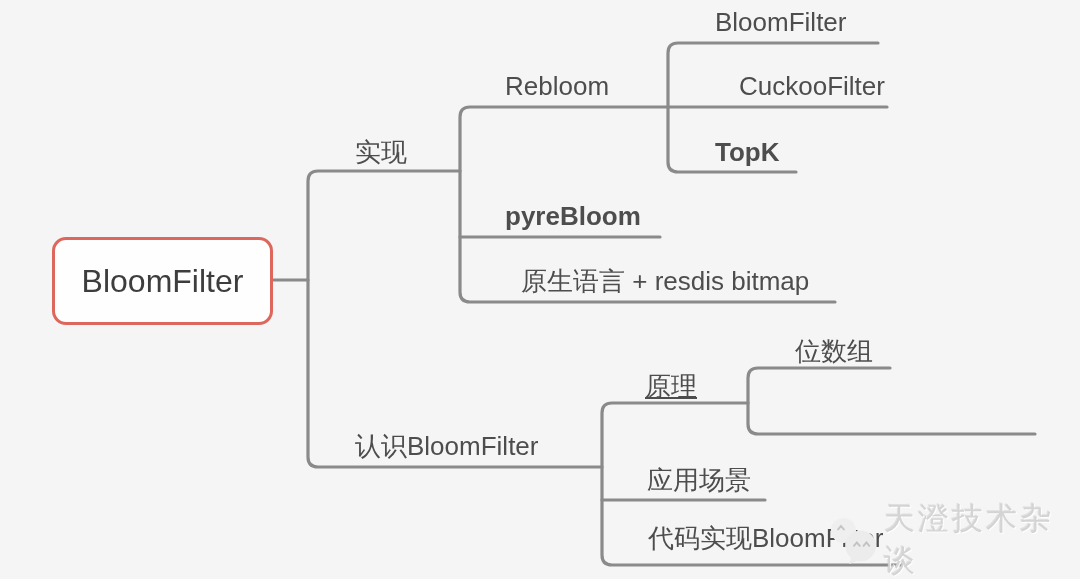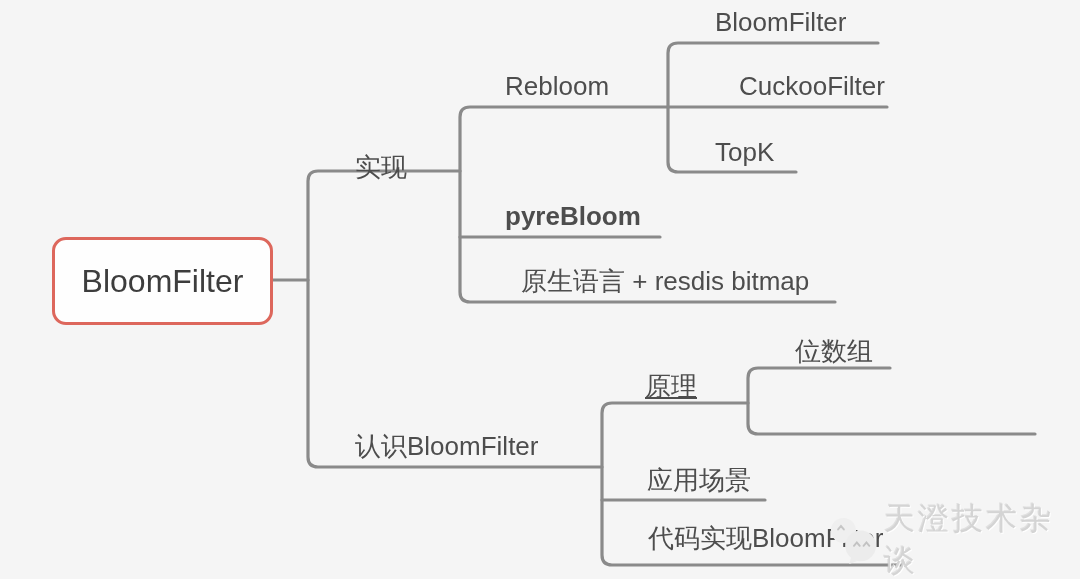--- a/index.html
+++ b/index.html
@@ -82,29 +82,29 @@
 
     <path d="M602 500 H765"></path>
 
     <path d="M890 368 L758 368 Q748 368 748 378 L748 424 Q748 434 758 434 L1035 434"></path>
   </svg>
 
   <div class="root-node">
     <span>BloomFilter</span>
   </div>
 
-  <div class="label" style="left:355px; top:152px;">实现</div>
+  <div class="label" style="left:355px; top:137px;">实现</div>
 
   <div class="label" style="left:505px; top:71px;">Rebloom</div>
 
   <div class="label" style="left:715px; top:7px;">BloomFilter</div>
 
   <div class="label" style="left:715px; top:71px;margin-left:24px;">CuckooFilter</div>
 
-  <div class="label" style="left:715px; top:137px;">TopK</div>
+  <div class="label" style="left:715px; top:137px;font-weight:bold;">TopK</div>
 
   <div class="label" style="left:505px; top:201px;font-weight:bold;">pyreBloom</div>
 
   <div class="label" style="left:505px; top:266px;margin-left:16px;">原生语言 + resdis bitmap</div>
 
   <div class="label" style="left:355px; top:431px;">认识BloomFilter</div>
 
   <div class="label" style="left:645px; top:371px;text-decoration:underline;">原理</div>
 
   <div class="label" style="left:795px; top:336px;">位数组</div>

